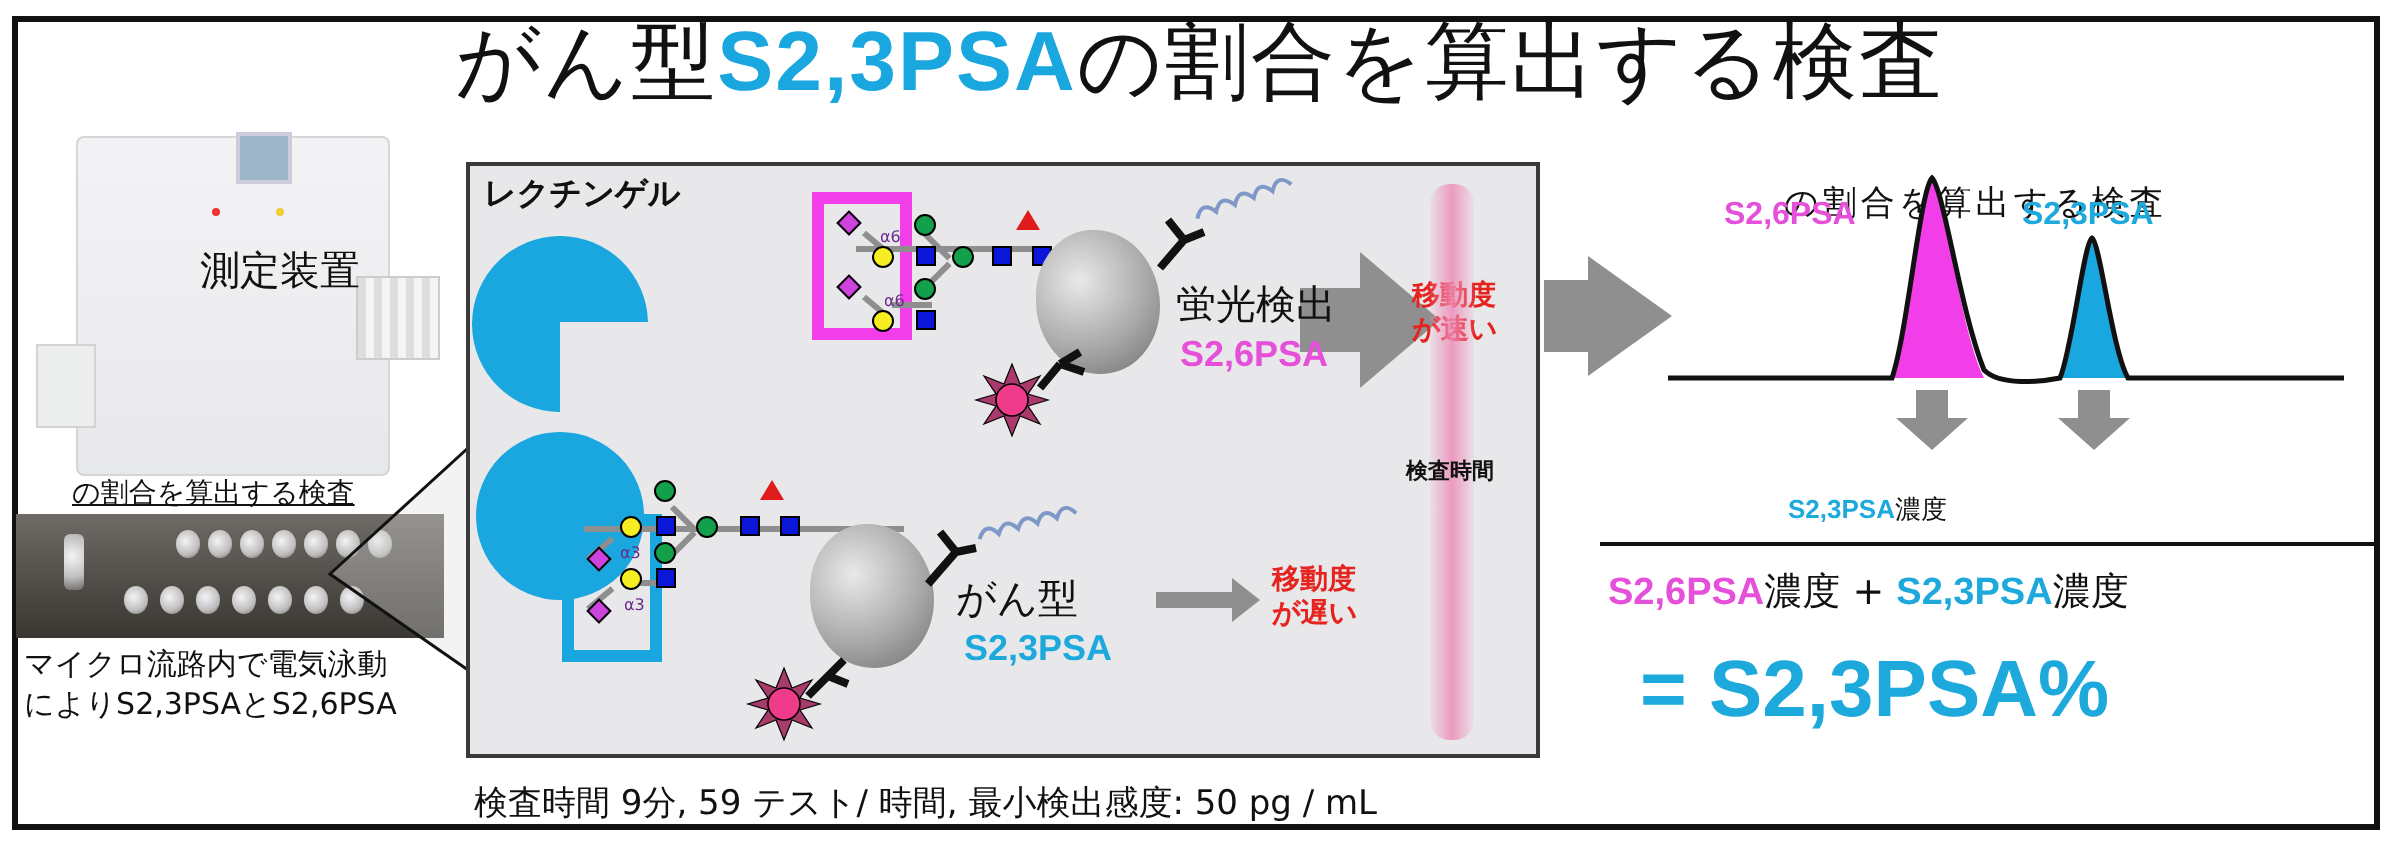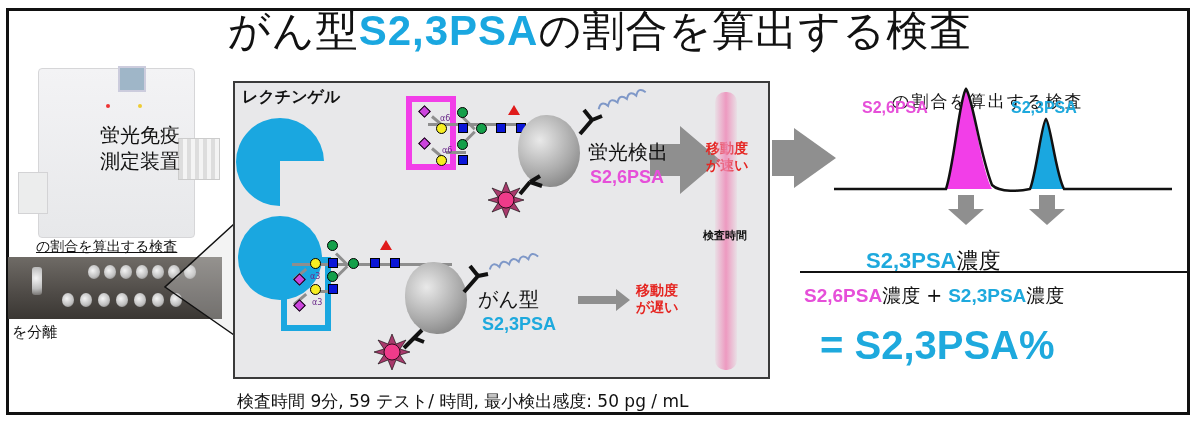--- a/index.html
+++ b/index.html
@@ -62,21 +62,20 @@
 </div>
 
 <div class="abs device">
   <div class="dev-body"></div>
   <div class="dev-screen"></div>
   <div class="dev-side"></div>
   <div class="dev-rack"></div>
   <div class="dev-light" style="left:88px;top:44px;background:#e33;"></div>
   <div class="dev-light" style="left:120px;top:44px;background:#ec3;"></div>
   <div class="dev-label">
-    <div>蛍光免疫</div>
     <div>測定装置</div>
   </div>
 </div>
 
 <div class="abs chip-label">の割合を算出する検査</div>
 <div class="abs chip">
   <div class="chip-well" style="left:80px;top:8px"></div>
   <div class="chip-well" style="left:96px;top:8px"></div>
   <div class="chip-well" style="left:112px;top:8px"></div>
   <div class="chip-well" style="left:128px;top:8px"></div>
@@ -86,21 +85,22 @@
   <div class="chip-well" style="left:54px;top:36px"></div>
   <div class="chip-well" style="left:72px;top:36px"></div>
   <div class="chip-well" style="left:90px;top:36px"></div>
   <div class="chip-well" style="left:108px;top:36px"></div>
   <div class="chip-well" style="left:126px;top:36px"></div>
   <div class="chip-well" style="left:144px;top:36px"></div>
   <div class="chip-well" style="left:162px;top:36px"></div>
   <div class="chip-well" style="left:24px;top:10px;width:10px;height:28px;border-radius:3px"></div>
 </div>
 <div class="abs chip-desc">
-  <div>を分離</div>
+  <div>マイクロ流路内で電気泳動</div>
+  <div>によりS2,3PSAとS2,6PSA</div>
 </div>
 
 <svg class="abs" style="left:0;top:0" width="1200" height="423">
   <polyline points="234,224 165,287 234,335" fill="rgba(220,220,220,0.35)" stroke="#111" stroke-width="1.5"></polyline>
 </svg>
 
 <div class="abs panel"></div>
 <div class="abs lectin-label">
   <div>レクチンゲル</div>
 </div>
@@ -215,21 +215,21 @@
 <div class="abs ep-lbl magenta" style="left:862px;top:99px">S2,6PSA</div>
 <div class="abs ep-lbl cyan" style="left:1011px;top:99px">S2,3PSA</div>
 <svg class="abs" style="left:830px;top:85px" width="360" height="170">
   <path d="M116,104 C124,80 130,10 136,4 C142,10 150,80 162,104 Z" fill="#f23ee8"></path>
   <path d="M200,104 C206,90 212,36 216,34 C220,36 226,90 234,104 Z" fill="#1aa7e0"></path>
   <path d="M4,104 L116,104 C124,80 130,10 136,4 C142,10 150,70 162,100 C170,108 190,106 200,104 C206,90 212,36 216,34 C220,36 226,90 234,104 L342,104" fill="none" stroke="#111" stroke-width="2.5"></path>
   <polygon points="128,110 144,110 144,124 154,124 136,140 118,124 128,124" fill="#8f8f8f"></polygon>
   <polygon points="209,110 225,110 225,124 235,124 217,140 199,124 209,124" fill="#8f8f8f"></polygon>
 </svg>
 
-<div class="abs" style="left:866px;top:246px;font-size:22px;white-space:nowrap">
+<div class="abs" style="left:894px;top:246px;font-size:13px;white-space:nowrap">
   <span class="cyan">S2,3PSA</span><span>濃度</span>
 </div>
 <div class="abs frac-line"></div>
 <div class="abs" style="left:804px;top:283px;font-size:19px;white-space:nowrap">
   <span class="magenta">S2,6PSA</span><span>濃度</span><span style="white-space:pre"> + </span><span class="cyan">S2,3PSA</span><span>濃度</span>
 </div>
 <div class="abs cyan" style="left:820px;top:322px;font-size:40px;line-height:46px;white-space:nowrap">= S2,3PSA%</div>
 
 <div class="abs footer">検査時間 9分, 59 テスト/ 時間, 最小検出感度: 50 pg / mL</div>
 

